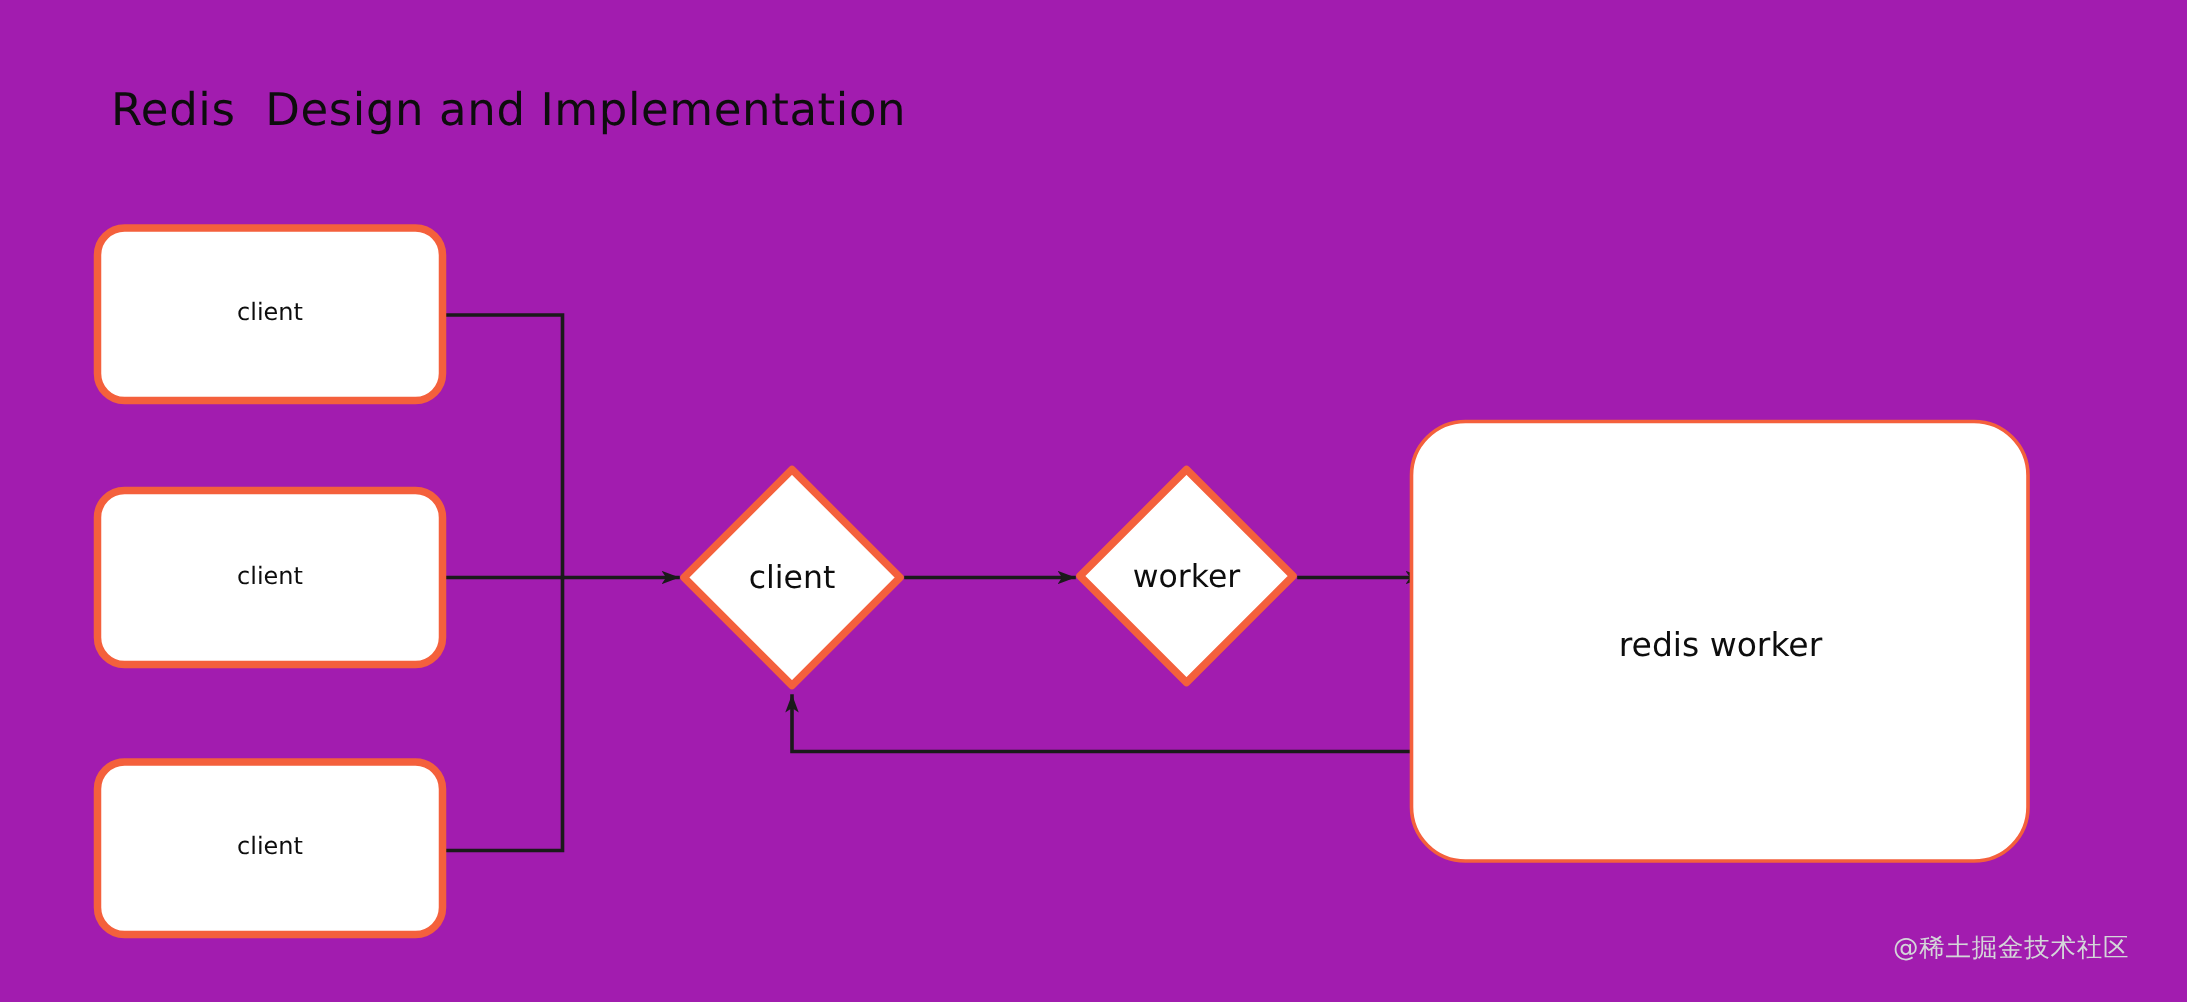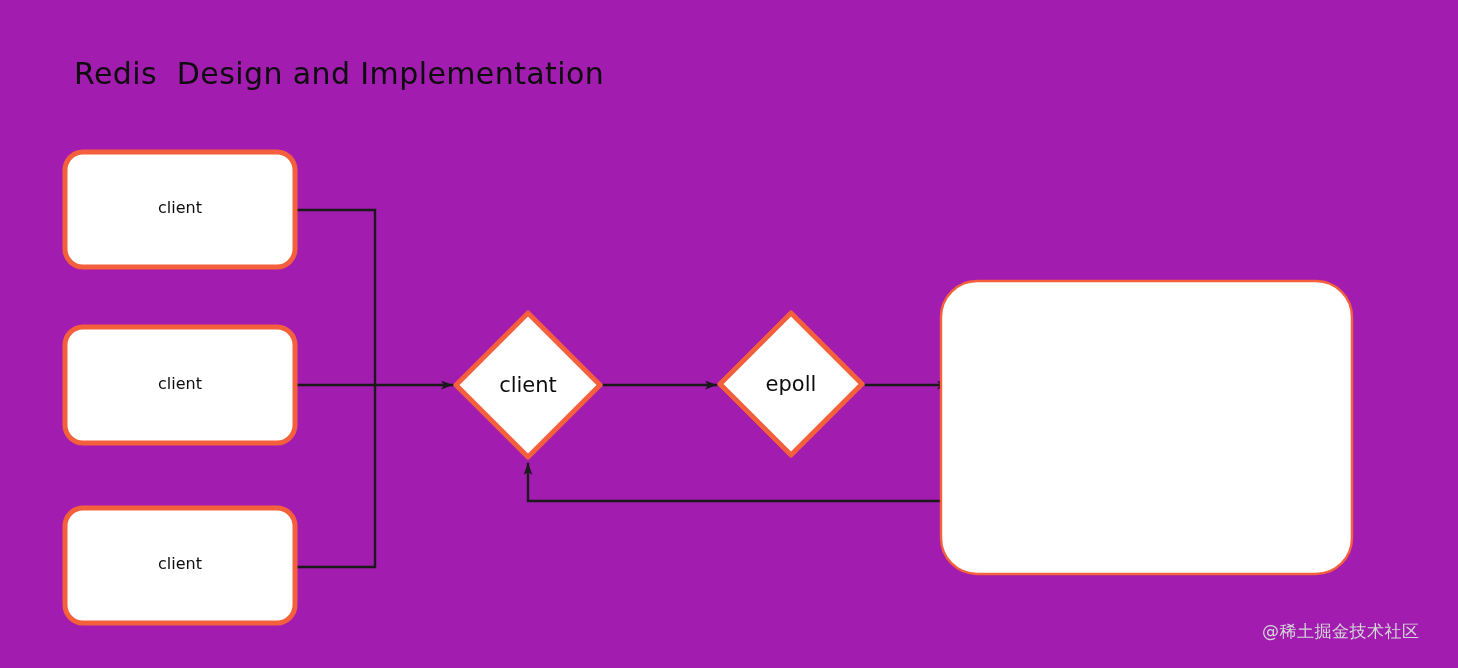--- a/index.html
+++ b/index.html
@@ -114,18 +114,19 @@
   </svg>
 
   <div class="node-label client-label" style="left:65px; top:198px;">client</div>
 
   <div class="node-label client-label" style="left:65px; top:374px;">client</div>
 
   <div class="node-label client-label" style="left:65px; top:554px;">client</div>
 
   <div class="node-label diamond-label" style="left:456px; top:373px; width:144px;">client</div>
 
-  <div class="node-label diamond-label" style="left:720px; top:372px; width:142px;">epoll</div>
+  <div class="node-label diamond-label" style="left:720px; top:372px; width:142px;">worker</div>
 
+  <div class="node-label worker-label" style="left:941px; top:418px;">redis worker</div>
 
   <div id="watermark">@稀土掘金技术社区</div>
 
 </div>
 
 </body></html>

